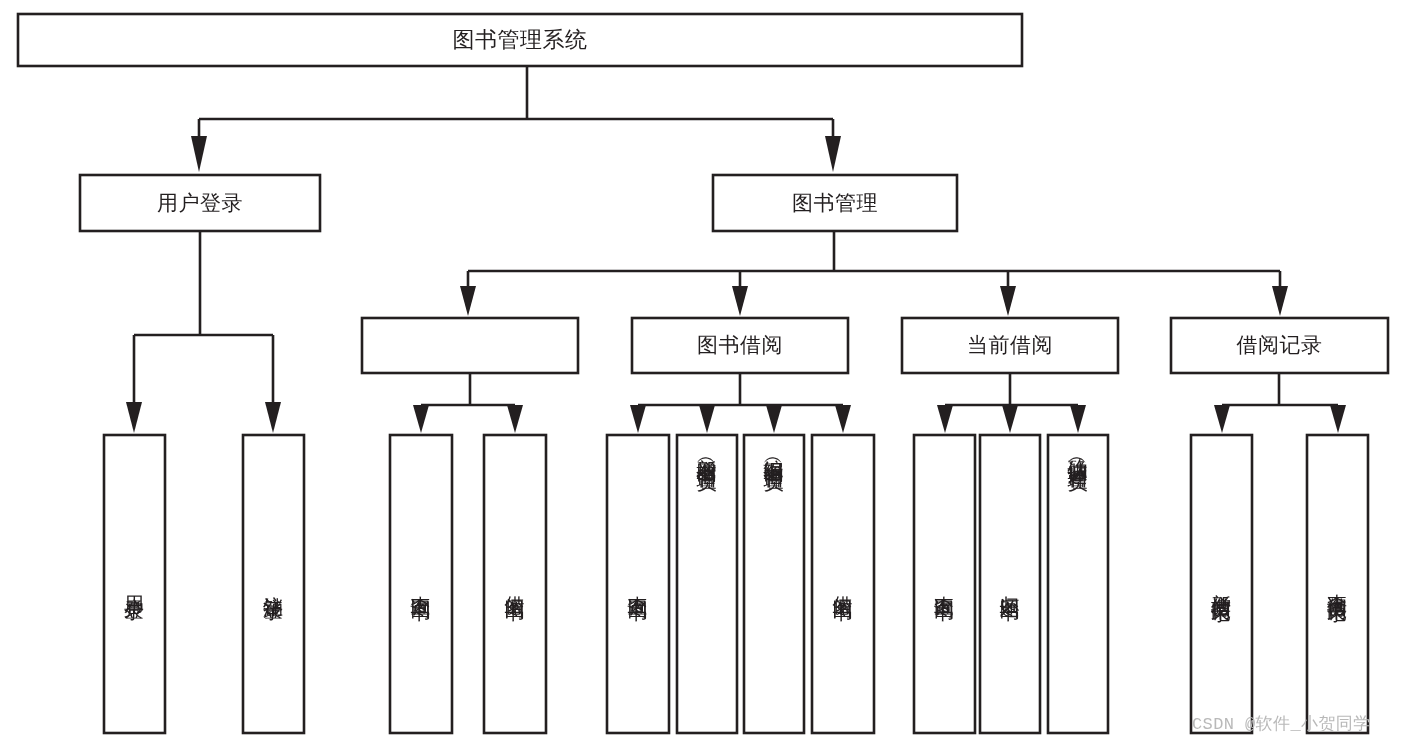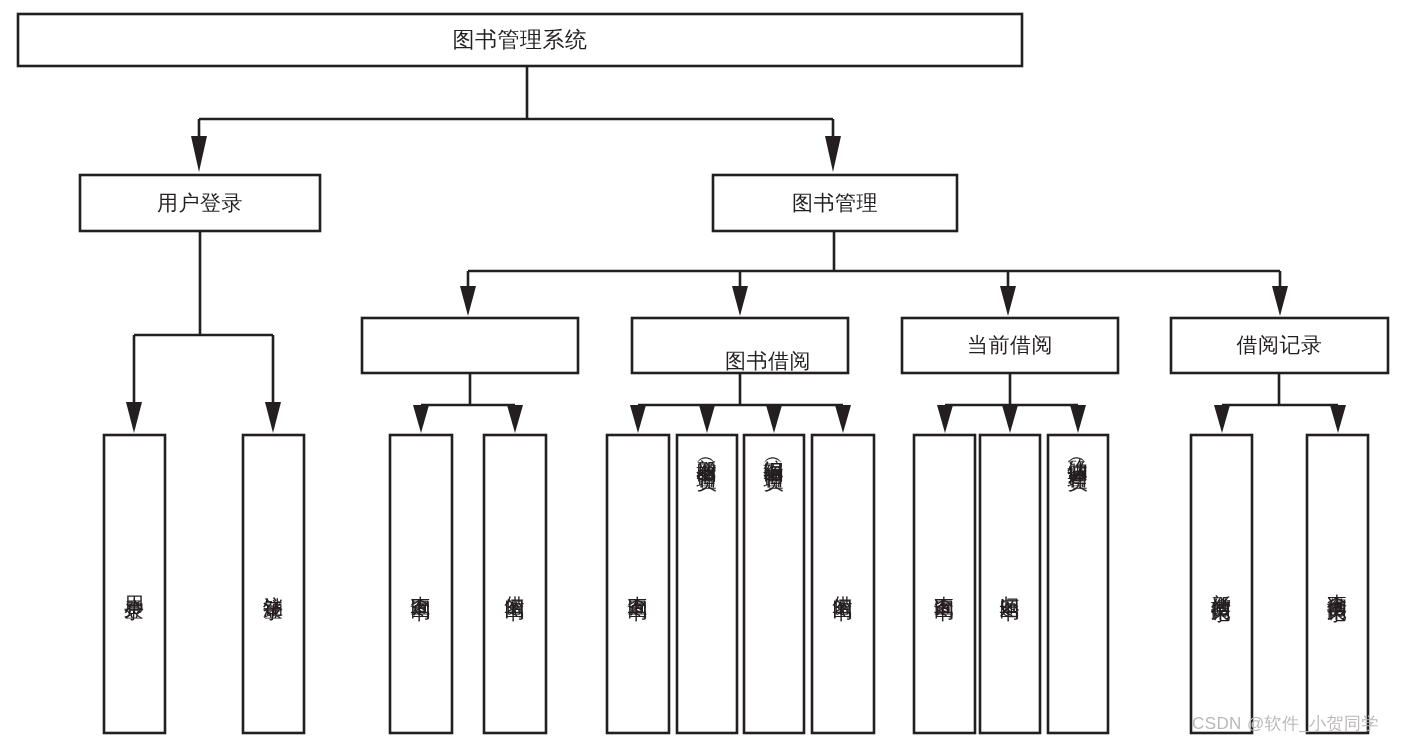--- a/index.html
+++ b/index.html
@@ -72,21 +72,21 @@
     text-orientation: upright;
     line-height: 1.0;
     letter-spacing: 2px;
     white-space: nowrap;
     pointer-events: none;
   }
   .watermark {
     position: absolute;
     color: #b9b9b9;
     font-size: 17px;
-    font-family: Liberation Sans, sans-serif;
+    font-family: Liberation Mono, monospace;
     white-space: nowrap;
     letter-spacing: 0.4px;
   }
 </style>
 </head>
 <body>
 
 <div id="diagram-root">
 
   <svg id="tree-svg" viewBox="0 0 1405 747">
@@ -168,21 +168,21 @@
 
     <rect class="node-box-leaf" x="1191" y="435" width="61" height="298"></rect>
     <rect class="node-box-leaf" x="1307" y="435" width="61" height="298"></rect>
   </svg>
 
   <div class="node-label root" style="left:18px; top:14px; width:1004px; height:52px;">图书管理系统</div>
 
   <div class="node-label" style="left:80px; top:175px; width:240px; height:56px;">用户登录</div>
   <div class="node-label" style="left:713px; top:175px; width:244px; height:56px;border-radius:12px;">图书管理</div>
 
-  <div class="node-label" style="left:632px; top:334px; width:216px; height:55px;margin-left:28px;">图书借阅</div>
+  <div class="node-label" style="left:632px; top:318px; width:216px; height:55px;">图书借阅</div>
   <div class="node-label" style="left:902px; top:318px; width:216px; height:55px;">当前借阅</div>
   <div class="node-label" style="left:1171px; top:318px; width:217px; height:55px;font-family:Liberation Serif, serif;">借阅记录</div>
 
   <div class="leaf-label" style="left:104px; top:435px; width:61px; height:298px;">用户登录</div>
   <div class="leaf-label" style="left:243px; top:435px; width:61px; height:298px;">注销登录</div>
 
   <div class="leaf-label" style="left:390px; top:435px; width:62px; height:298px;">查询图书</div>
   <div class="leaf-label" style="left:484px; top:435px; width:62px; height:298px;">借阅图书</div>
 
   <div class="leaf-label" style="left:607px; top:435px; width:62px; height:298px;">查询图书</div>

